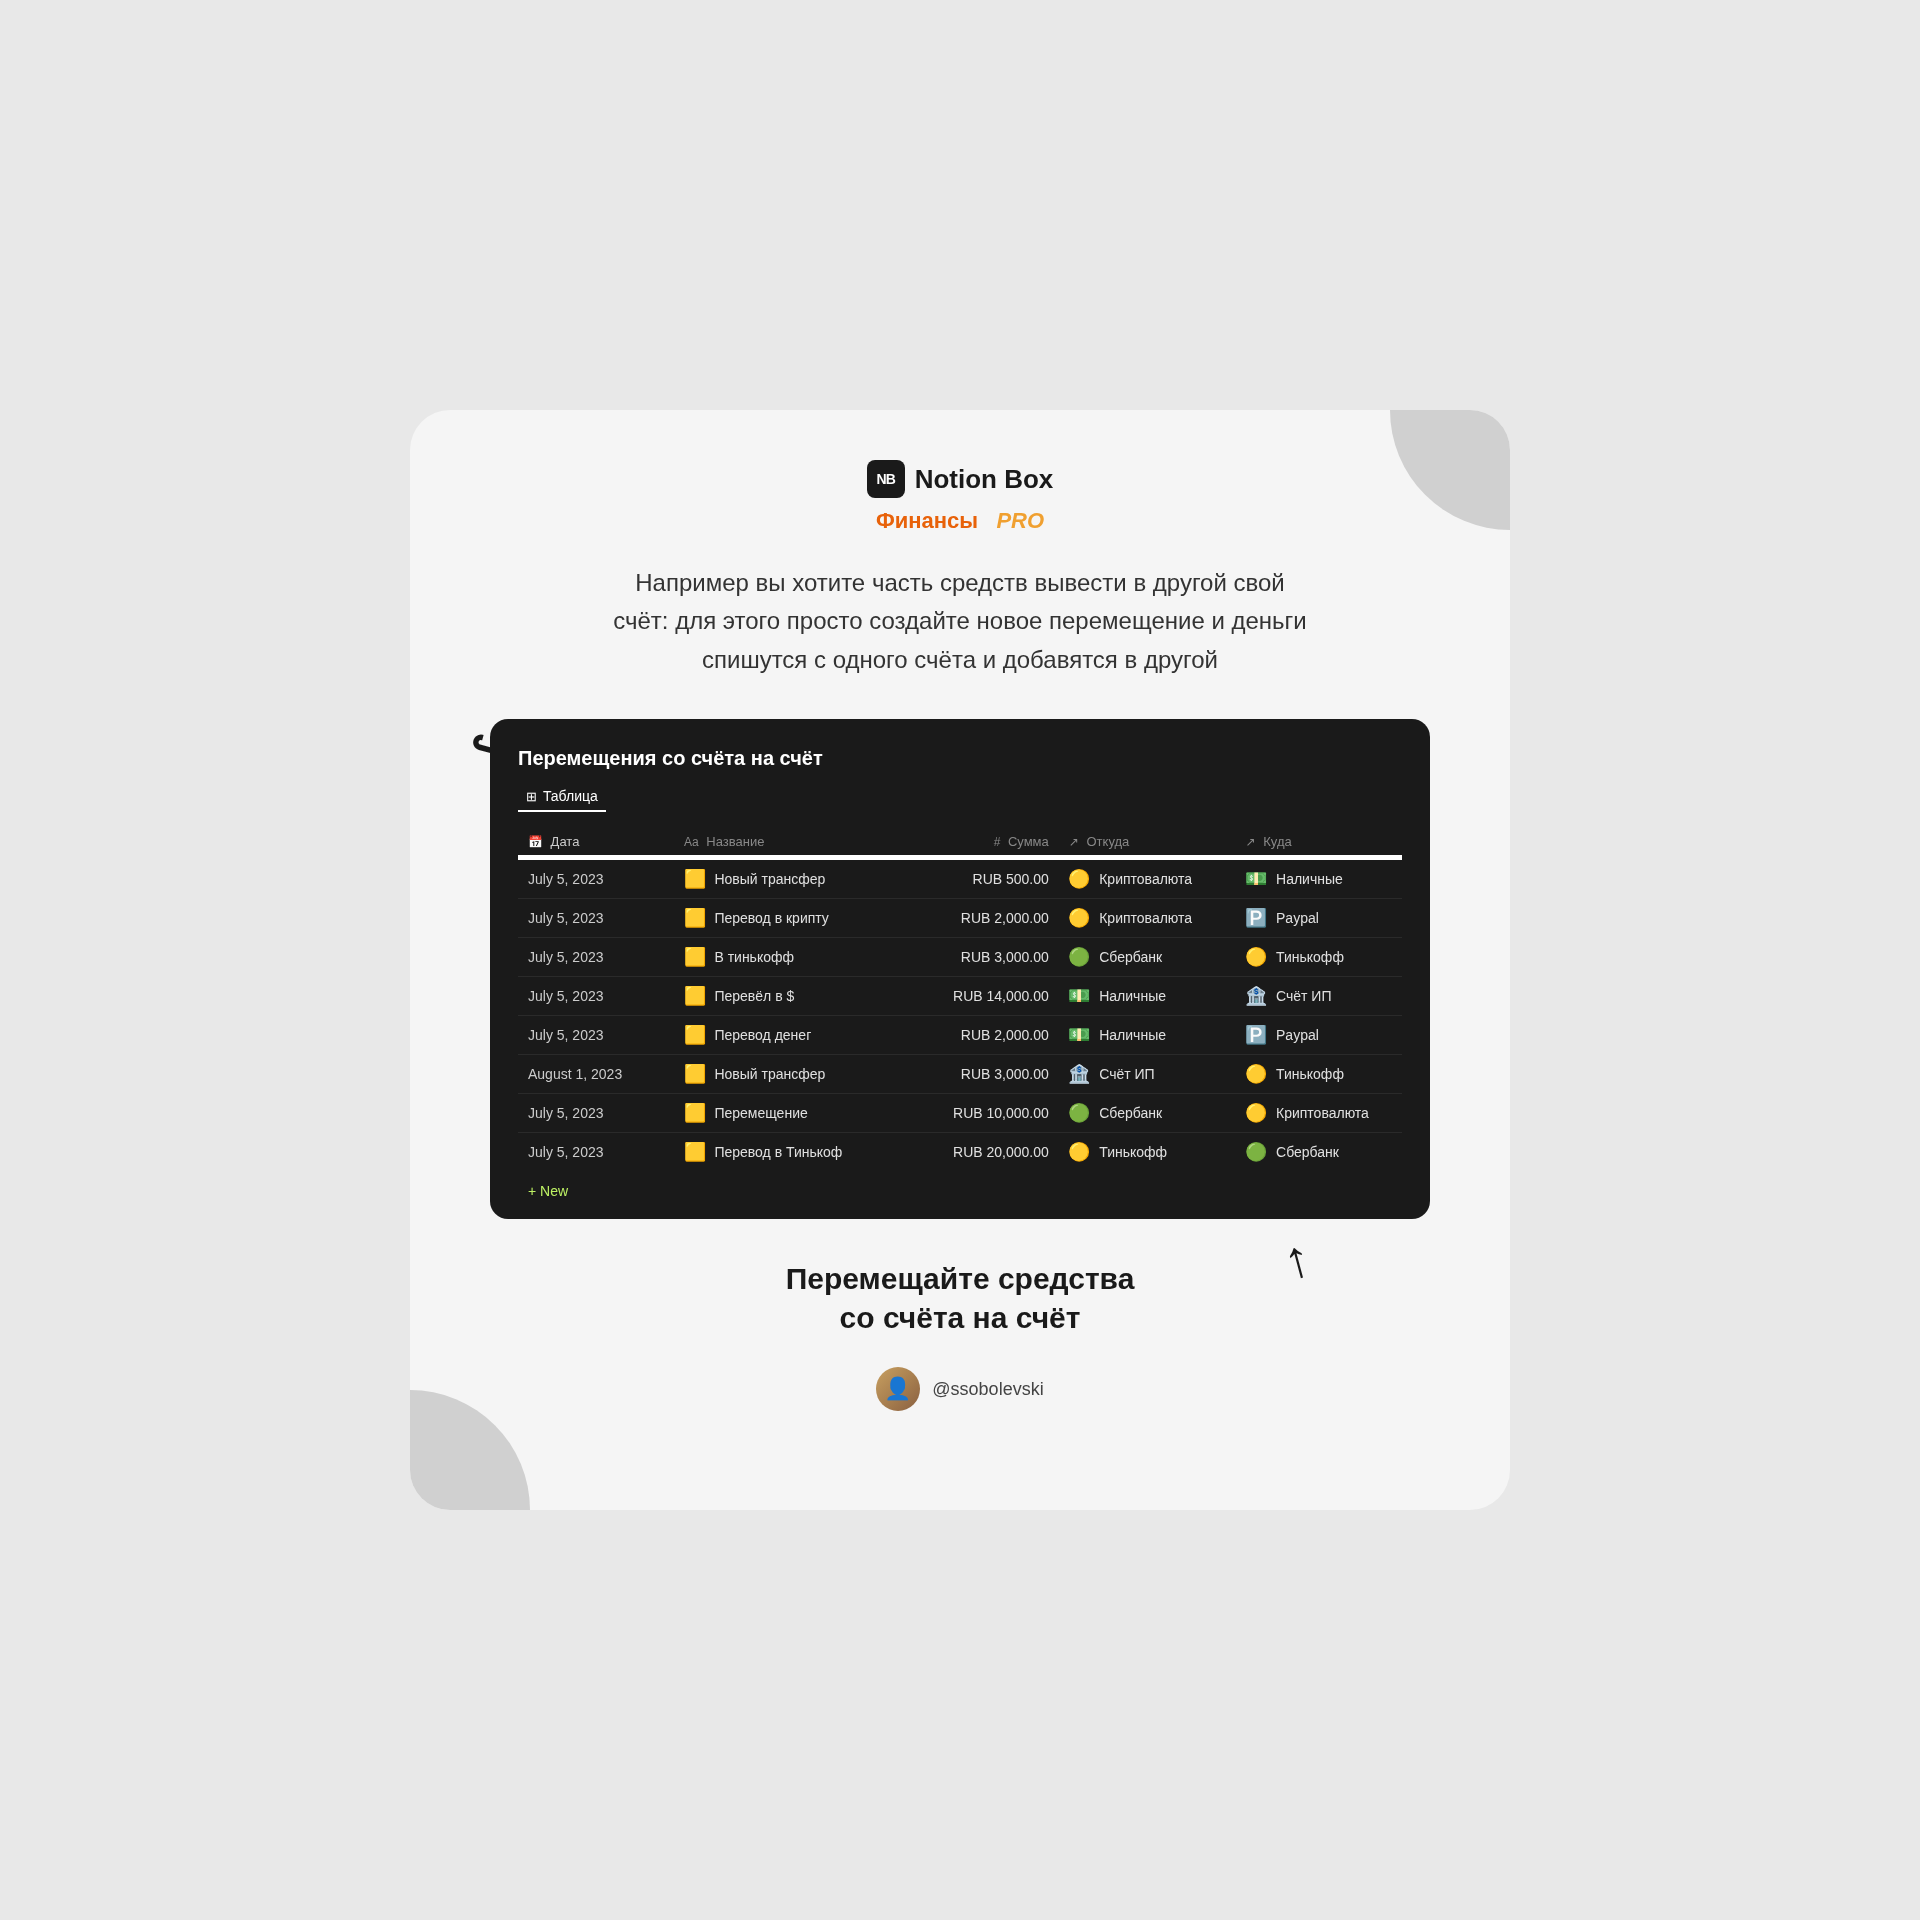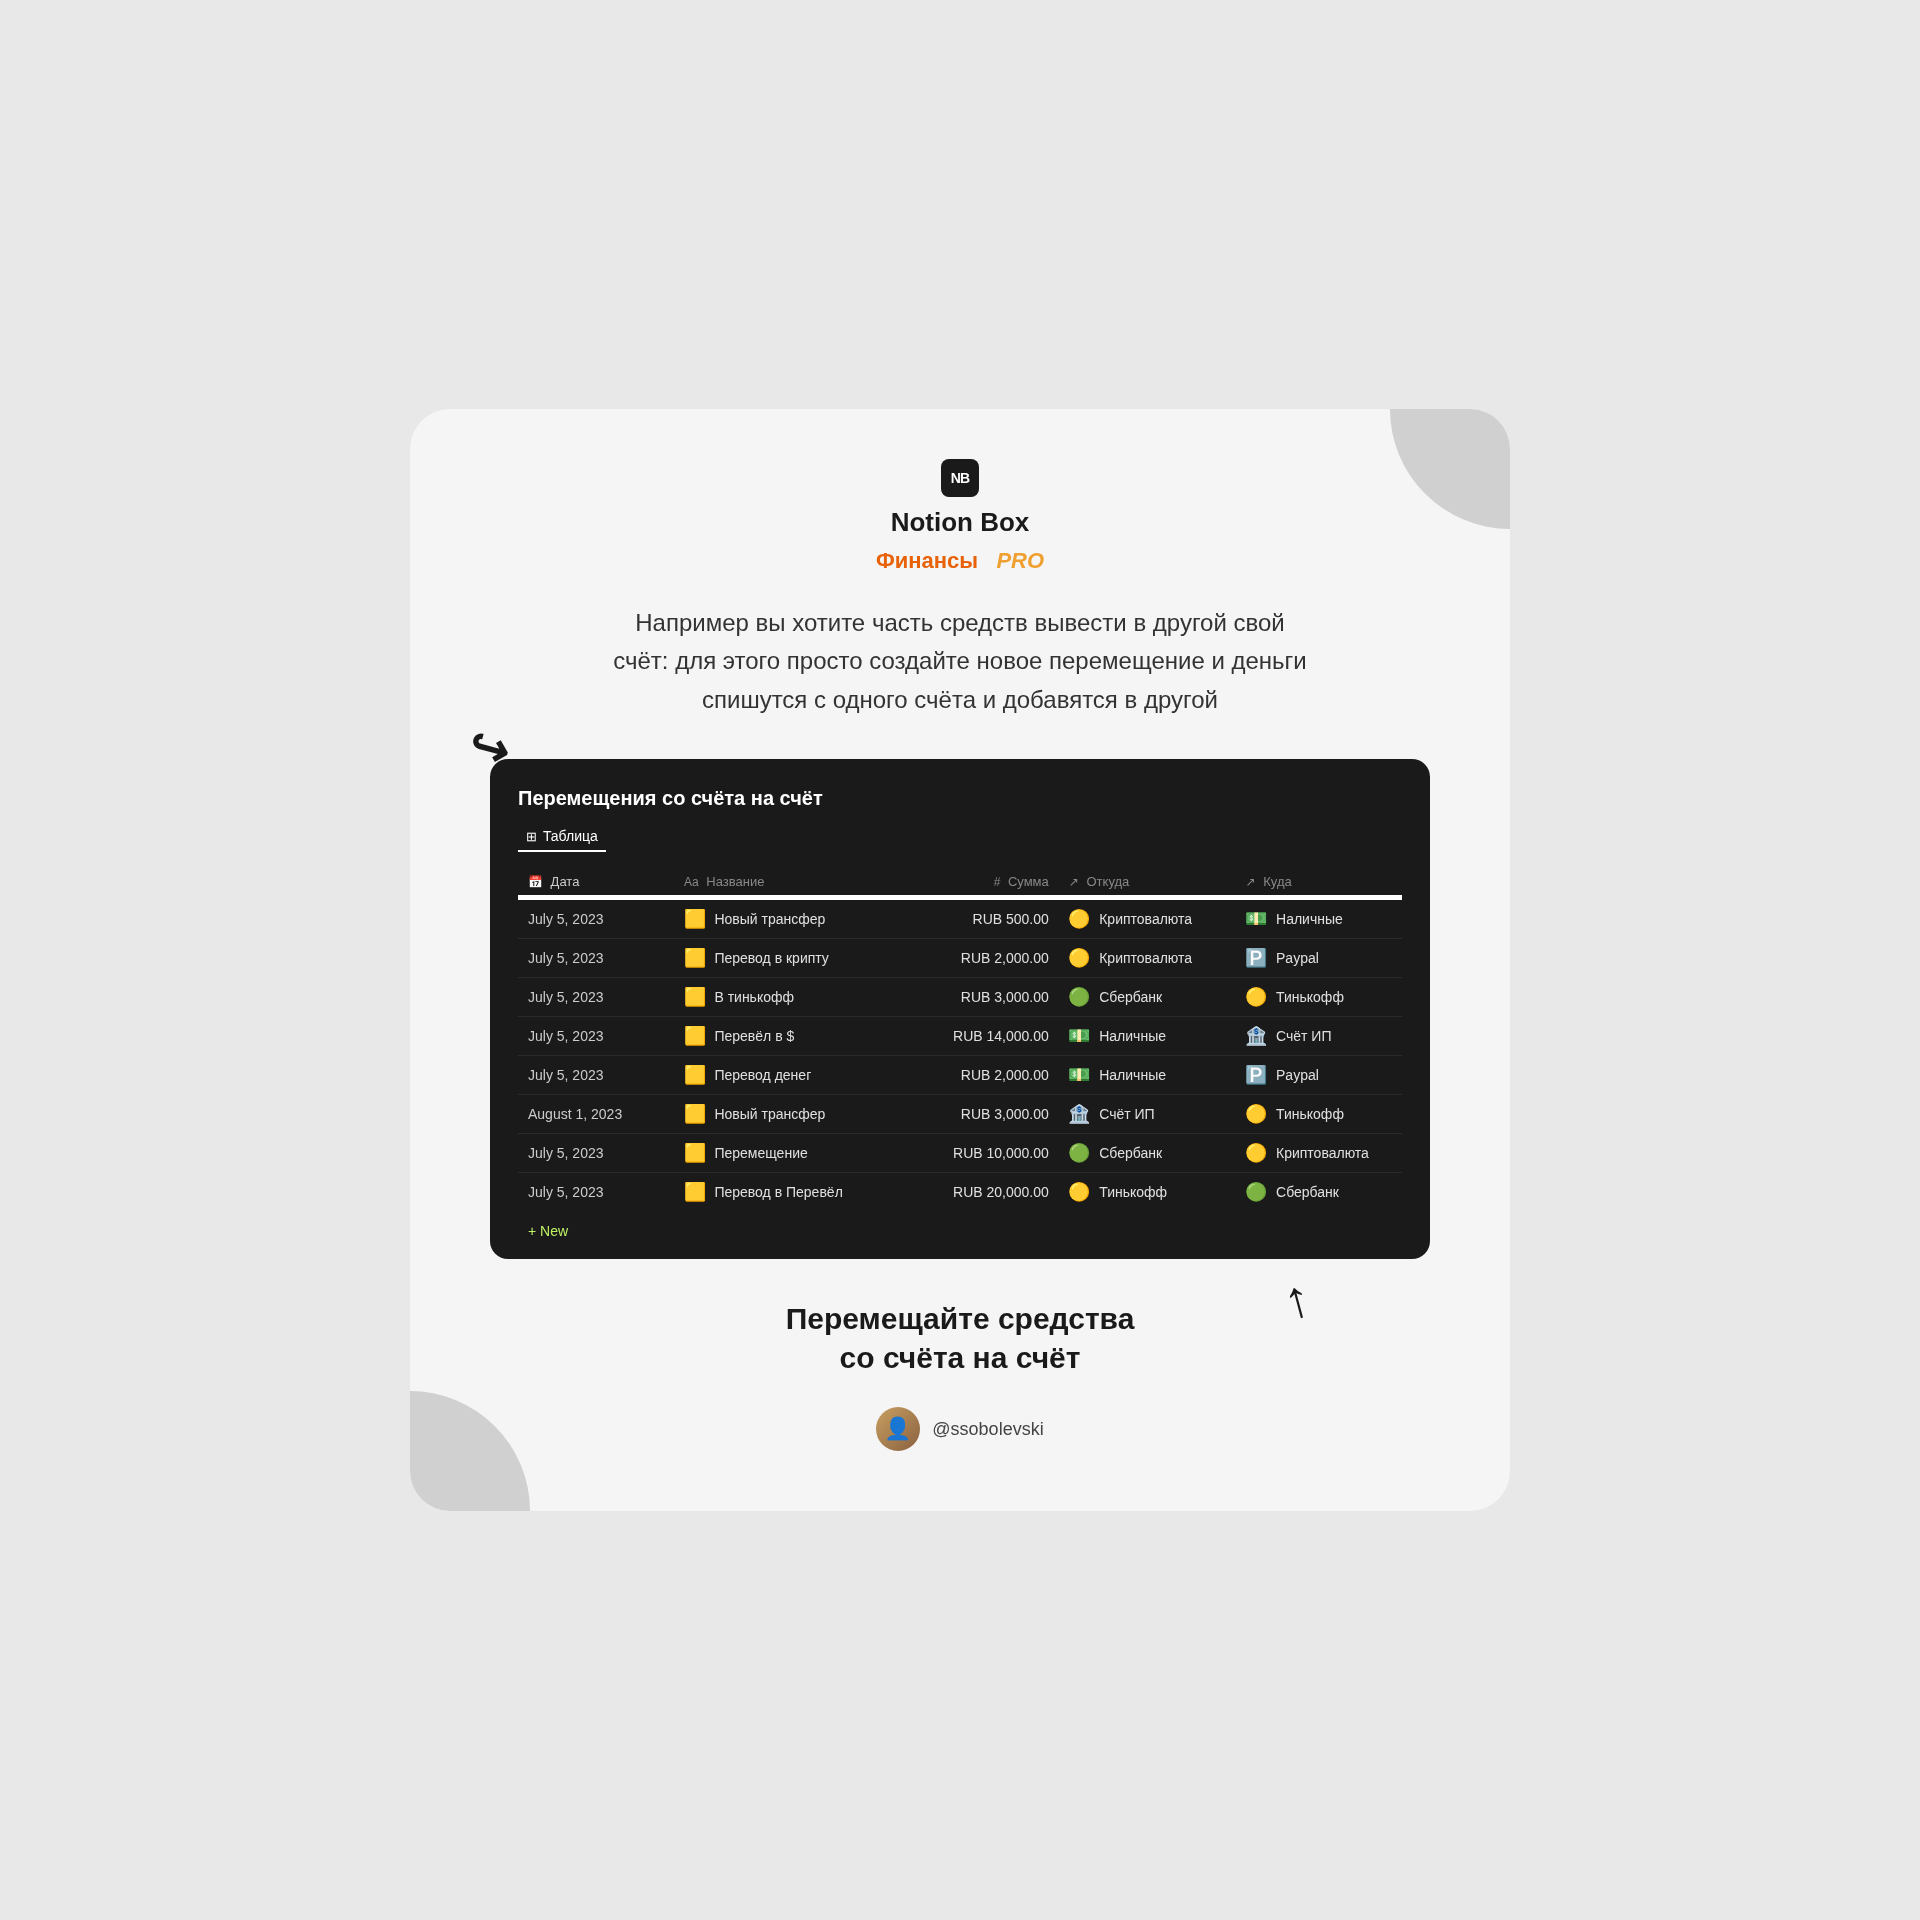--- a/index.html
+++ b/index.html
@@ -54,21 +54,20 @@
       flex-direction: column;
       align-items: center;
       margin-bottom: 30px;
     }
 
     .brand-row {
       display: flex;
       align-items: center;
       gap: 10px;
       margin-bottom: 10px;
-      flex-direction: column;
     }
 
     .brand-logo {
       width: 38px;
       height: 38px;
       background: #1a1a1a;
       border-radius: 8px;
       display: flex;
       align-items: center;
       justify-content: center;
@@ -492,21 +491,21 @@
           <span class="emoji-icon">🟡</span>
           <span>Криптовалюта</span>
         </div>
       </td>
     </tr>
           <tr>
       <td class="col-date">July 5, 2023</td>
       <td class="col-name">
         <div class="name-cell">
           <span class="emoji-icon">🟨</span>
-          <span>Перевод в Перевёл</span>
+          <span>Перевод в Тинькоф</span>
         </div>
       </td>
       <td class="col-amount amount-cell">RUB 20,000.00</td>
       <td class="col-from">
         <div class="from-cell">
           <span class="emoji-icon">🟡</span>
           <span>Тинькофф</span>
         </div>
       </td>
       <td class="col-to">

